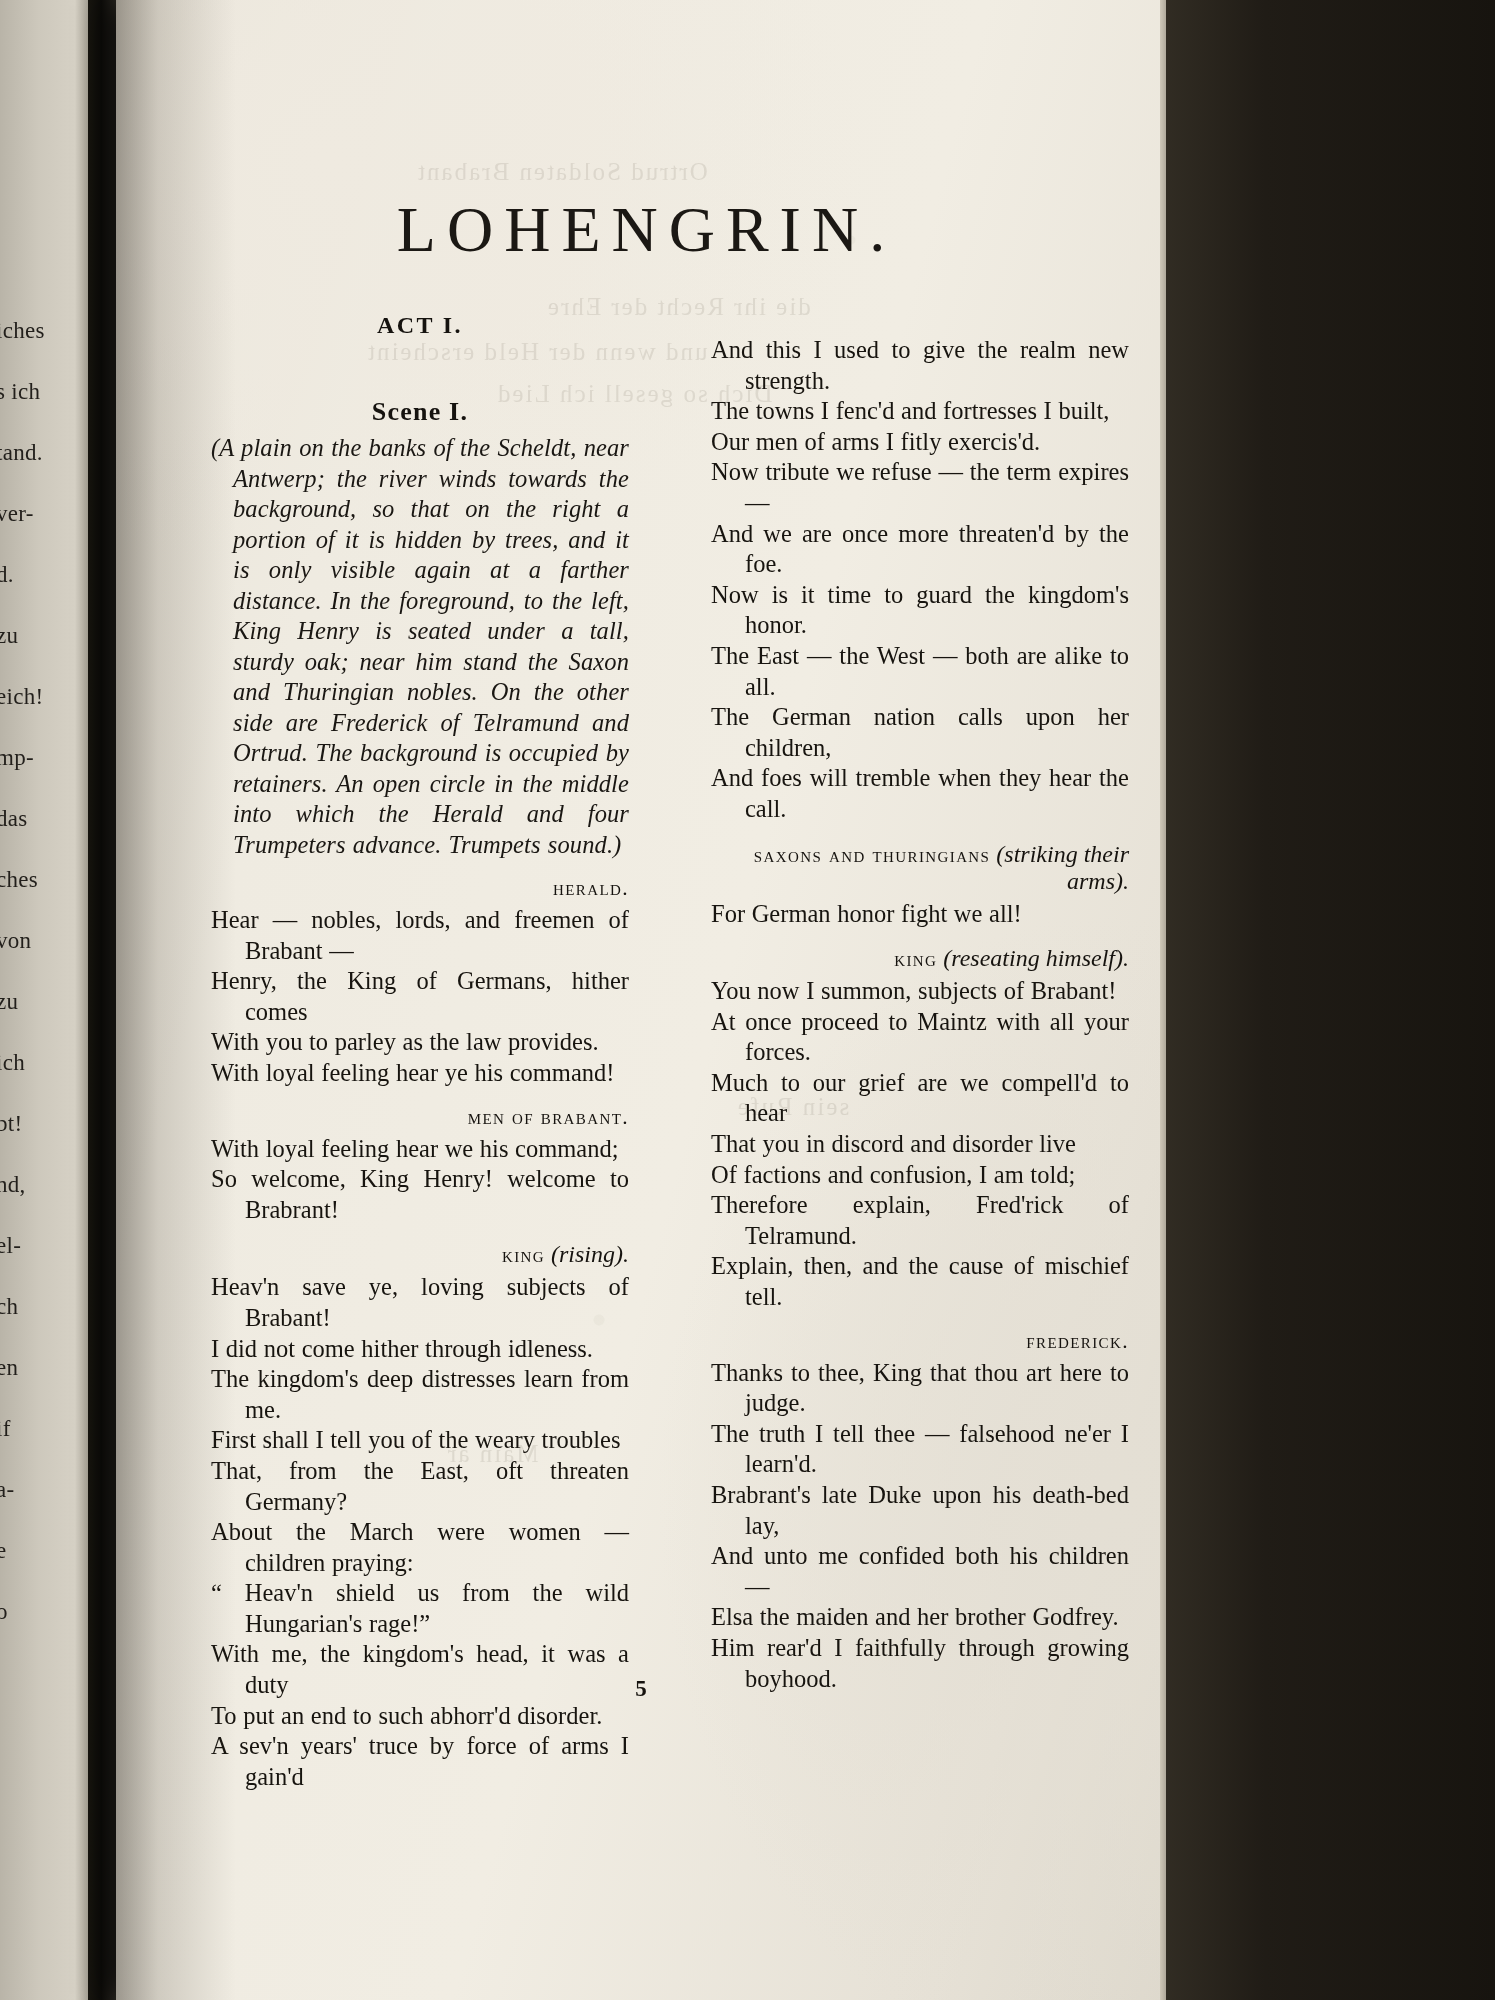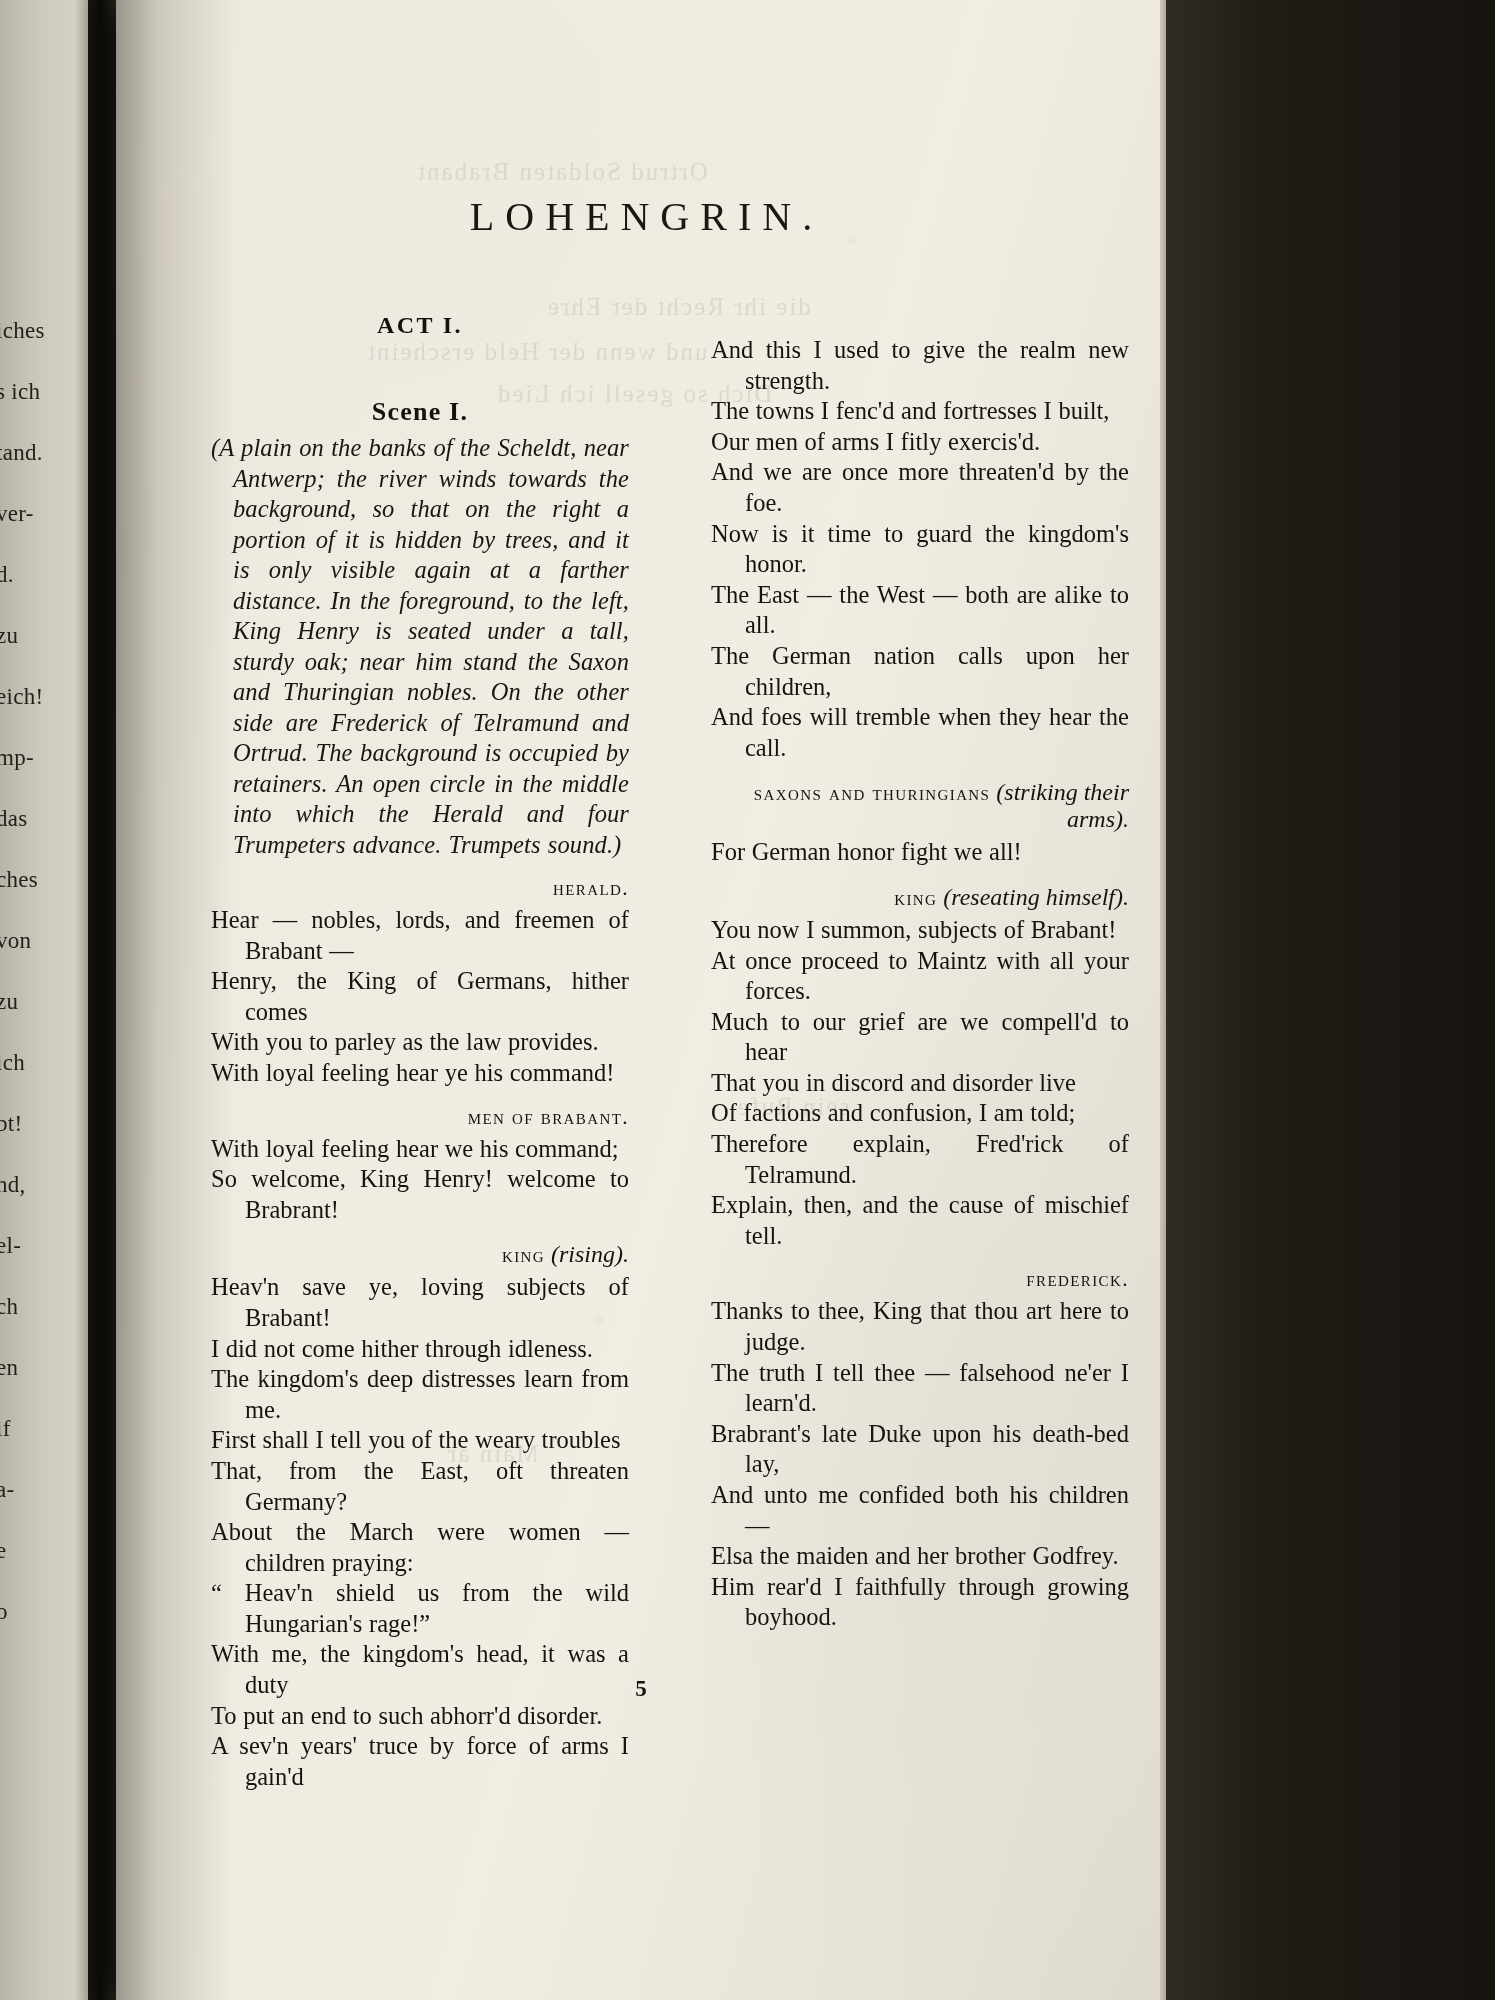--- a/index.html
+++ b/index.html
@@ -76,21 +76,21 @@
     background:linear-gradient(90deg,#cdc6b6 0%,#9b9486 60%,#4a443a 100%);
     opacity:.9;
   }
 
   
   #content{position:absolute;left:0;top:0;width:1050px;height:2000px;}
 
   .book-title{
     position:absolute;left:0;top:193px;width:1050px;text-align:center;
     font-family:"Liberation Serif", serif;
-    font-size:40px;letter-spacing:11px;color:#1b1814;font-weight:400;
+    font-size:64px;letter-spacing:11px;color:#1b1814;font-weight:400;
     text-indent:11px;
   }
 
   .columns{
     position:absolute;left:95px;top:312px;width:925px;
   }
   .col{position:absolute;top:0;width:418px;}
   .col-left{left:0;}
   .col-right{left:500px;margin-top:23px;}
 
@@ -207,20 +207,21 @@
               <div class="line jt">To put an end to such abhorr'd disorder.</div>
               <div class="line jt">A sev'n years' truce by force of arms I gain'd</div>
             </div>
         </div>
 
         <div class="col col-right">
           <div id="right-blocks">
               <div class="line jt">And this I used to give the realm new strength.</div>
               <div class="line jt">The towns I fenc'd and fortresses I built,</div>
               <div class="line jt">Our men of arms I fitly exercis'd.</div>
+              <div class="line jt">Now tribute we refuse — the term expires —</div>
               <div class="line jt">And we are once more threaten'd by the foe.</div>
               <div class="line jt">Now is it time to guard the kingdom's honor.</div>
               <div class="line jt">The East — the West — both are alike to all.</div>
               <div class="line jt">The German nation calls upon her children,</div>
               <div class="line jt">And foes will tremble when they hear the call.</div>
               <div class="speaker"><span>Saxons and Thuringians</span><span class="dir"> (striking their arms).</span></div>
               <div class="line jt">For German honor fight we all!</div>
               <div class="speaker"><span>King</span><span class="dir"> (reseating himself).</span></div>
               <div class="line jt">You now I summon, subjects of Brabant!</div>
               <div class="line jt">At once proceed to Maintz with all your forces.</div>

